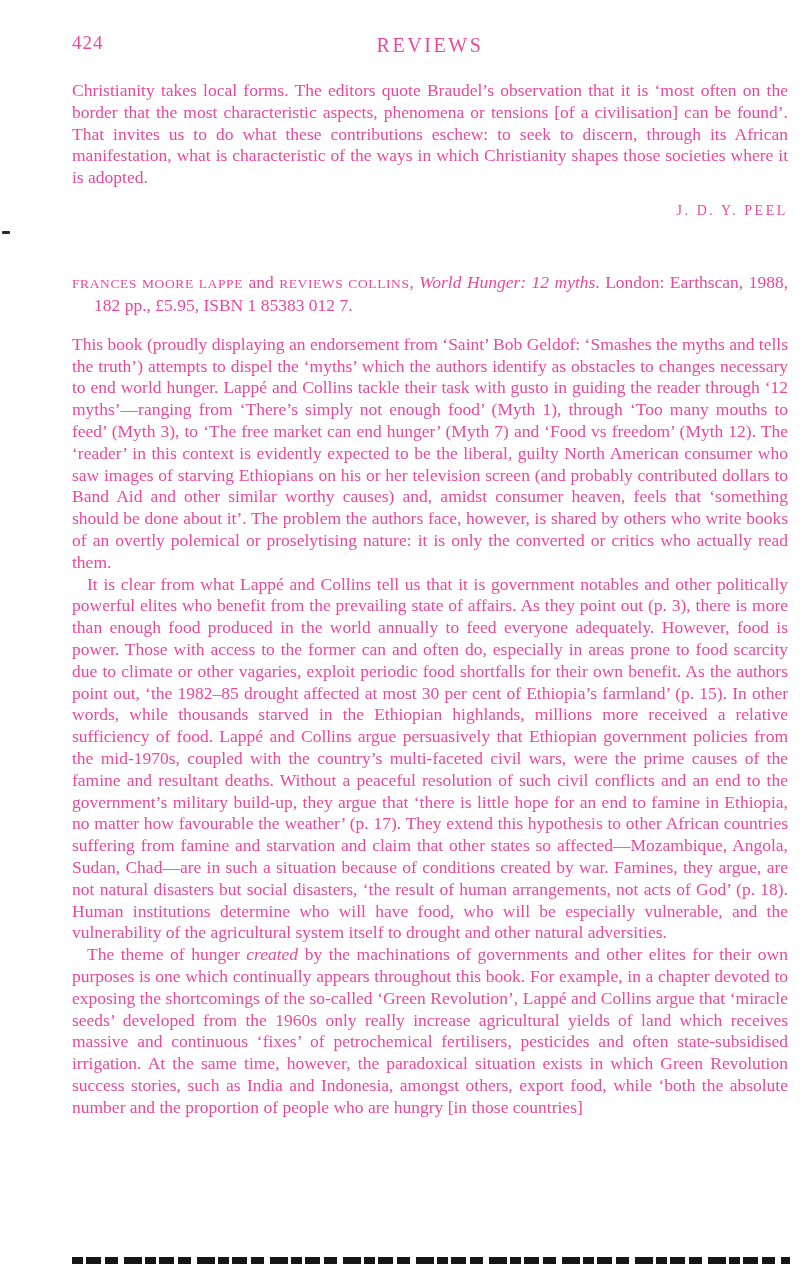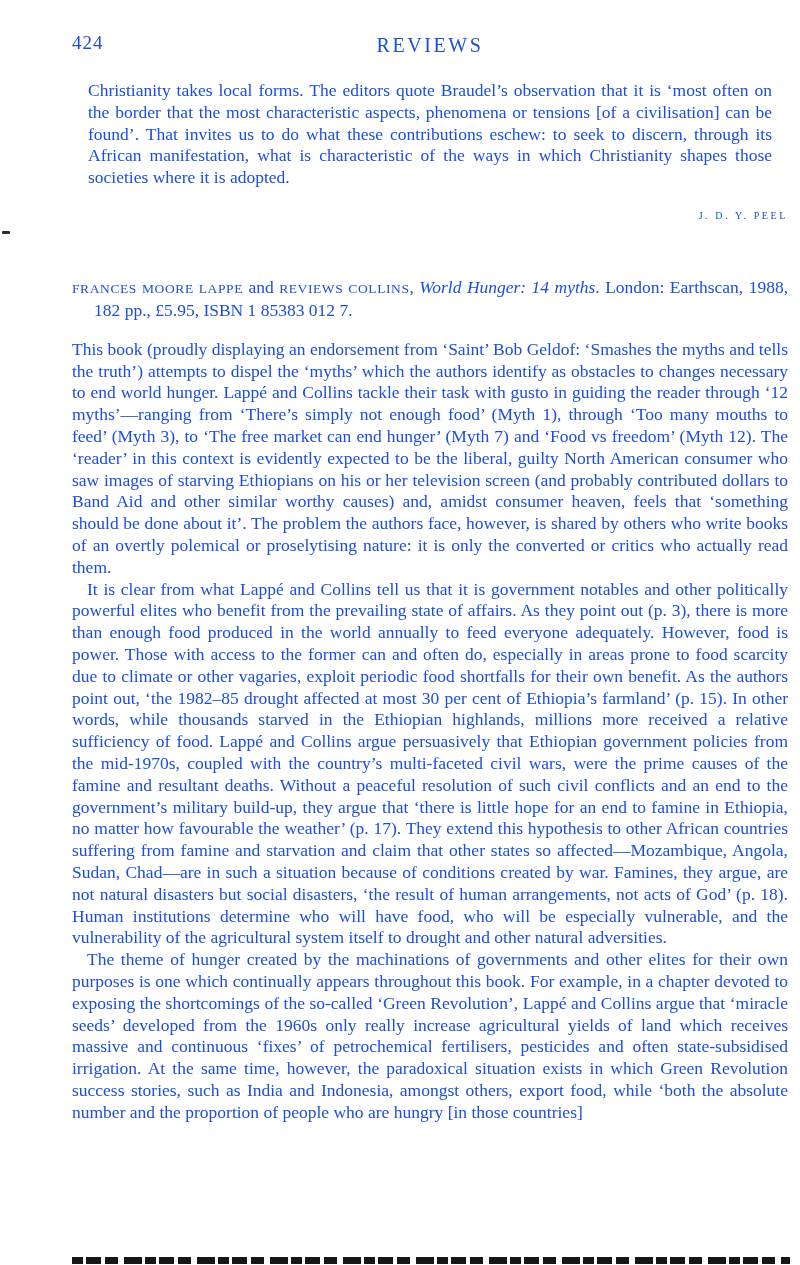--- a/index.html
+++ b/index.html
@@ -3,56 +3,56 @@
 <meta charset="utf-8">
 <style>
   html, body { margin: 0; padding: 0; background: #e8e8e8; }
   .page {
     position: relative;
     width: 800px;
     height: 1265px;
     background: #ffffff;
     overflow: hidden;
     font-family: "Liberation Serif", serif;
-    color: #1d4ed8;
+    color: #ec4899;
   }
   .text-column {
     position: absolute;
     left: 72px;
     top: 32px;
     width: 716px;
     font-size: 17.5px;
     line-height: 21.8px;
   }
   .page-header { position: relative; height: 24px; margin-bottom: 24px; }
   .page-number {
     position: absolute; left: 0; top: 0;
     font-size: 19px; letter-spacing: 1px;
   }
   .running-head {
     position: absolute; left: 0; right: 0; top: 3px;
     text-align: center;
     font-size: 20px; letter-spacing: 2.6px;
   }
-  .intro-para { text-align: justify; margin: 16px; }
+  .intro-para { text-align: justify; margin: 0; }
   .signature { text-align: right; margin-top: 3px; }
-  .sig-name { font-size: 10px; letter-spacing: 2.6px; margin-top: 11px; }
+  .sig-name { font-size: 14px; letter-spacing: 2.6px; margin-top: 11px; }
   .sig-affiliation { font-size: 19.5px; line-height: 23px; }
   .citation {
     margin-top: 50px;
     text-align: justify;
     padding-left: 22px;
     text-indent: -22px;
   }
   .sc { font-size: 13.5px; letter-spacing: 0.6px; margin-top: 20px; }
   .book-title { font-style: italic; }
   .review-body { margin-top: 7px; text-align: justify; }
   .review-body p { margin: 0; }
   .review-body p.indented { text-indent: 15px; }
-  .inline-italic { }
+  .inline-italic { font-style: italic; }
   .clipped-next-line {
     position: absolute;
     left: 72px; right: 10px; bottom: 1px; height: 7px;
     background: repeating-linear-gradient(90deg,
       #161616 0px 11px, #ffffff 11px 14px,
       #161616 14px 29px, #ffffff 29px 33px,
       #161616 33px 46px, #ffffff 46px 52px,
       #161616 52px 70px, #ffffff 70px 73px);
   }
   .scan-artifact {
@@ -74,21 +74,21 @@
       <span class="page-number">424</span>
       <span class="running-head">REVIEWS</span>
     </div>
 
     <p class="intro-para">Christianity takes local forms. The editors quote Braudel’s observation that it is ‘most often on the border that the most characteristic aspects, phenomena or tensions [of a civilisation] can be found’. That invites us to do what these contributions eschew: to seek to discern, through its African manifestation, what is characteristic of the ways in which Christianity shapes those societies where it is adopted.</p>
 
     <div class="signature">
       <div class="sig-name">J. D. Y. PEEL</div>
     </div>
 
-    <p class="citation"><span class="sc">FRANCES MOORE LAPPE</span><span> and </span><span class="sc">REVIEWS COLLINS</span><span>, </span><span class="book-title">World Hunger: 14 myths</span><span>. London: Earthscan, 1988, 182 pp., £5.95, ISBN 1 85383 012 7.</span></p>
+    <p class="citation"><span class="sc">FRANCES MOORE LAPPE</span><span> and </span><span class="sc">REVIEWS COLLINS</span><span>, </span><span class="book-title">World Hunger: 12 myths</span><span>. London: Earthscan, 1988, 182 pp., £5.95, ISBN 1 85383 012 7.</span></p>
 
     <div class="review-body">
       <p>This book (proudly displaying an endorsement from ‘Saint’ Bob Geldof: ‘Smashes the myths and tells the truth’) attempts to dispel the ‘myths’ which the authors identify as obstacles to changes necessary to end world hunger. Lappé and Collins tackle their task with gusto in guiding the reader through ‘12 myths’—ranging from ‘There’s simply not enough food’ (Myth 1), through ‘Too many mouths to feed’ (Myth 3), to ‘The free market can end hunger’ (Myth 7) and ‘Food vs freedom’ (Myth 12). The ‘reader’ in this context is evidently expected to be the liberal, guilty North American consumer who saw images of starving Ethiopians on his or her television screen (and probably contributed dollars to Band Aid and other similar worthy causes) and, amidst consumer heaven, feels that ‘something should be done about it’. The problem the authors face, however, is shared by others who write books of an overtly polemical or proselytising nature: it is only the converted or critics who actually read them.</p>
       <p class="indented">It is clear from what Lappé and Collins tell us that it is government notables and other politically powerful elites who benefit from the prevailing state of affairs. As they point out (p. 3), there is more than enough food produced in the world annually to feed everyone adequately. However, food is power. Those with access to the former can and often do, especially in areas prone to food scarcity due to climate or other vagaries, exploit periodic food shortfalls for their own benefit. As the authors point out, ‘the 1982–85 drought affected at most 30 per cent of Ethiopia’s farmland’ (p. 15). In other words, while thousands starved in the Ethiopian highlands, millions more received a relative sufficiency of food. Lappé and Collins argue persuasively that Ethiopian government policies from the mid-1970s, coupled with the country’s multi-faceted civil wars, were the prime causes of the famine and resultant deaths. Without a peaceful resolution of such civil conflicts and an end to the government’s military build-up, they argue that ‘there is little hope for an end to famine in Ethiopia, no matter how favourable the weather’ (p. 17). They extend this hypothesis to other African countries suffering from famine and starvation and claim that other states so affected—Mozambique, Angola, Sudan, Chad—are in such a situation because of conditions created by war. Famines, they argue, are not natural disasters but social disasters, ‘the result of human arrangements, not acts of God’ (p. 18). Human institutions determine who will have food, who will be especially vulnerable, and the vulnerability of the agricultural system itself to drought and other natural adversities.</p>
       <p class="indented"><span>The theme of hunger </span><span class="inline-italic">created</span><span> by the machinations of governments and other elites for their own purposes is one which continually appears throughout this book. For example, in a chapter devoted to exposing the shortcomings of the so-called ‘Green Revolution’, Lappé and Collins argue that ‘miracle seeds’ developed from the 1960s only really increase agricultural yields of land which receives massive and continuous ‘fixes’ of petrochemical fertilisers, pesticides and often state-subsidised irrigation. At the same time, however, the paradoxical situation exists in which Green Revolution success stories, such as India and Indonesia, amongst others, export food, while ‘both the absolute number and the proportion of people who are hungry [in those countries]</span></p>
     </div>
 
   </div>
 
   <div class="clipped-next-line"></div>

